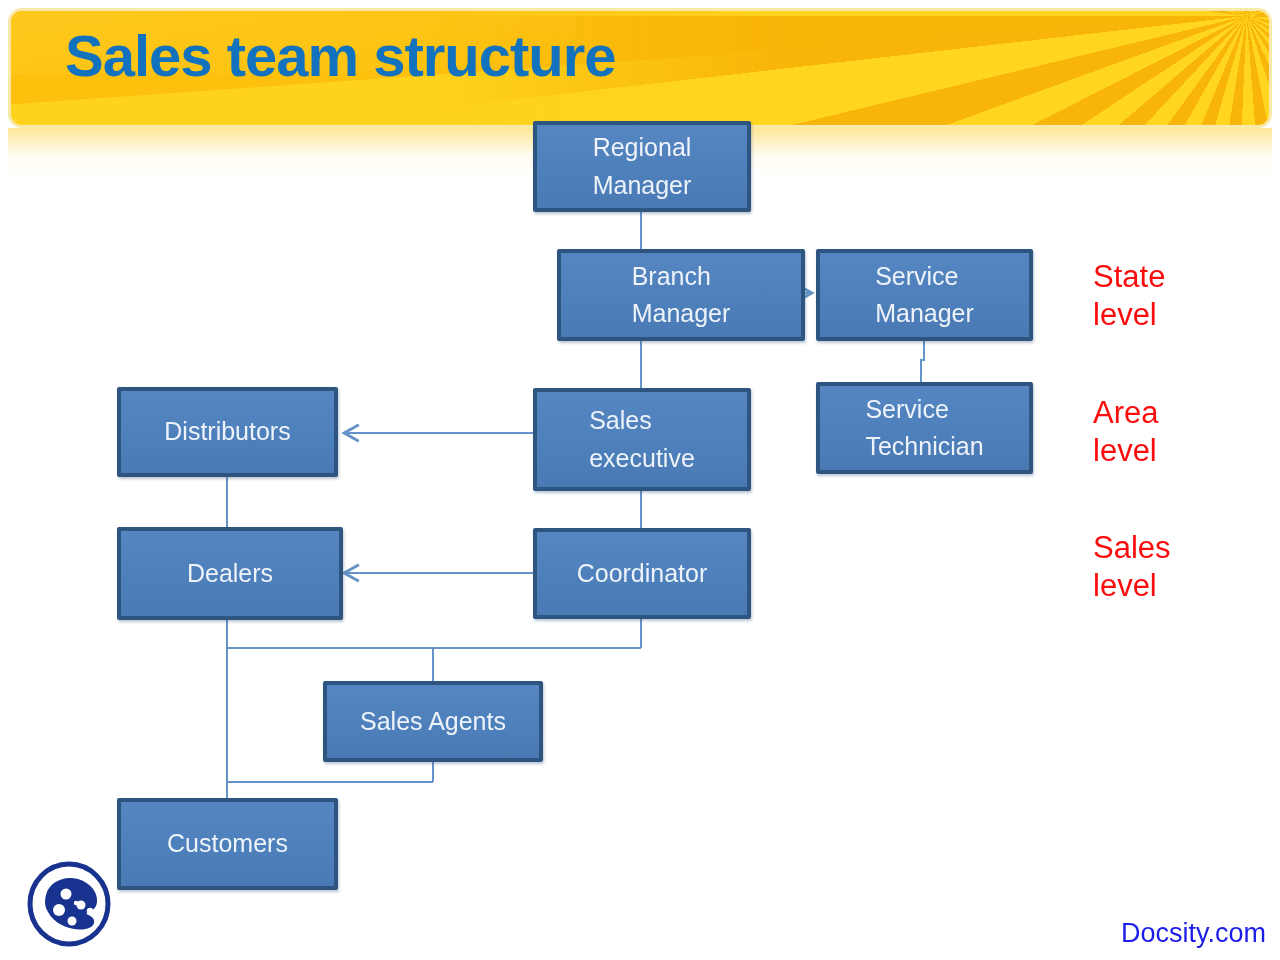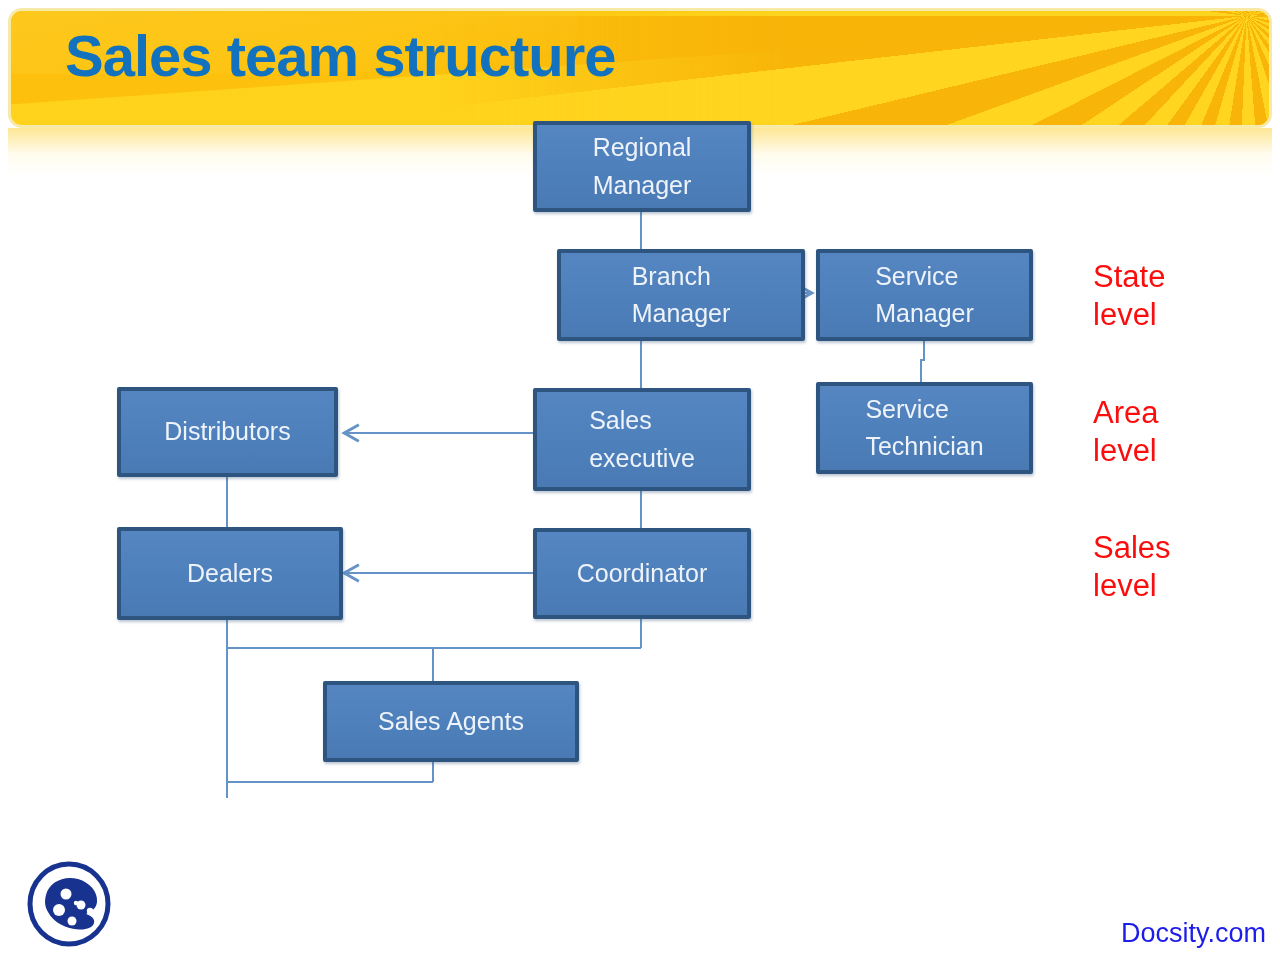--- a/index.html
+++ b/index.html
@@ -78,21 +78,21 @@
     white-space: pre-line;
   }
   #node-regional-manager   { left: 533px; top: 121px; width: 218px; height: 91px; }
   #node-branch-manager     { left: 533px; top: 249px; width: 248px; height: 92px; margin-left: 24px; }
   #node-service-manager    { left: 816px; top: 249px; width: 217px; height: 92px; }
   #node-distributors       { left: 117px; top: 387px; width: 221px; height: 90px; }
   #node-sales-executive    { left: 533px; top: 388px; width: 218px; height: 103px; }
   #node-service-technician { left: 816px; top: 382px; width: 217px; height: 92px; }
   #node-dealers            { left: 117px; top: 527px; width: 226px; height: 93px; }
   #node-coordinator        { left: 533px; top: 528px; width: 218px; height: 91px; }
-  #node-sales-agents       { left: 323px; top: 681px; width: 256px; height: 81px; }
+  #node-sales-agents       { left: 323px; top: 681px; width: 220px; height: 81px; }
   #node-customers          { left: 117px; top: 798px; width: 221px; height: 92px; }
 
   
   .level-label {
     position: absolute;
     left: 1093px;
     color: #fb0d0d;
     font-size: 31px;
     line-height: 38px;
     white-space: pre-line;
@@ -188,20 +188,23 @@
   </div>
   <div class="node" id="node-dealers">
     <span class="node-label">Dealers</span>
   </div>
   <div class="node" id="node-coordinator">
     <span class="node-label">Coordinator</span>
   </div>
   <div class="node" id="node-sales-agents">
     <span class="node-label">Sales Agents</span>
   </div>
+  <div class="node" id="node-customers">
+    <span class="node-label">Customers</span>
+  </div>
 
   <div class="level-label" id="level-state">State
 level</div>
   <div class="level-label" id="level-zone">Area
 level</div>
   <div class="level-label" id="level-area">Sales
 level</div>
 
   <svg class="logo" viewBox="0 0 86 86">
     <g>

